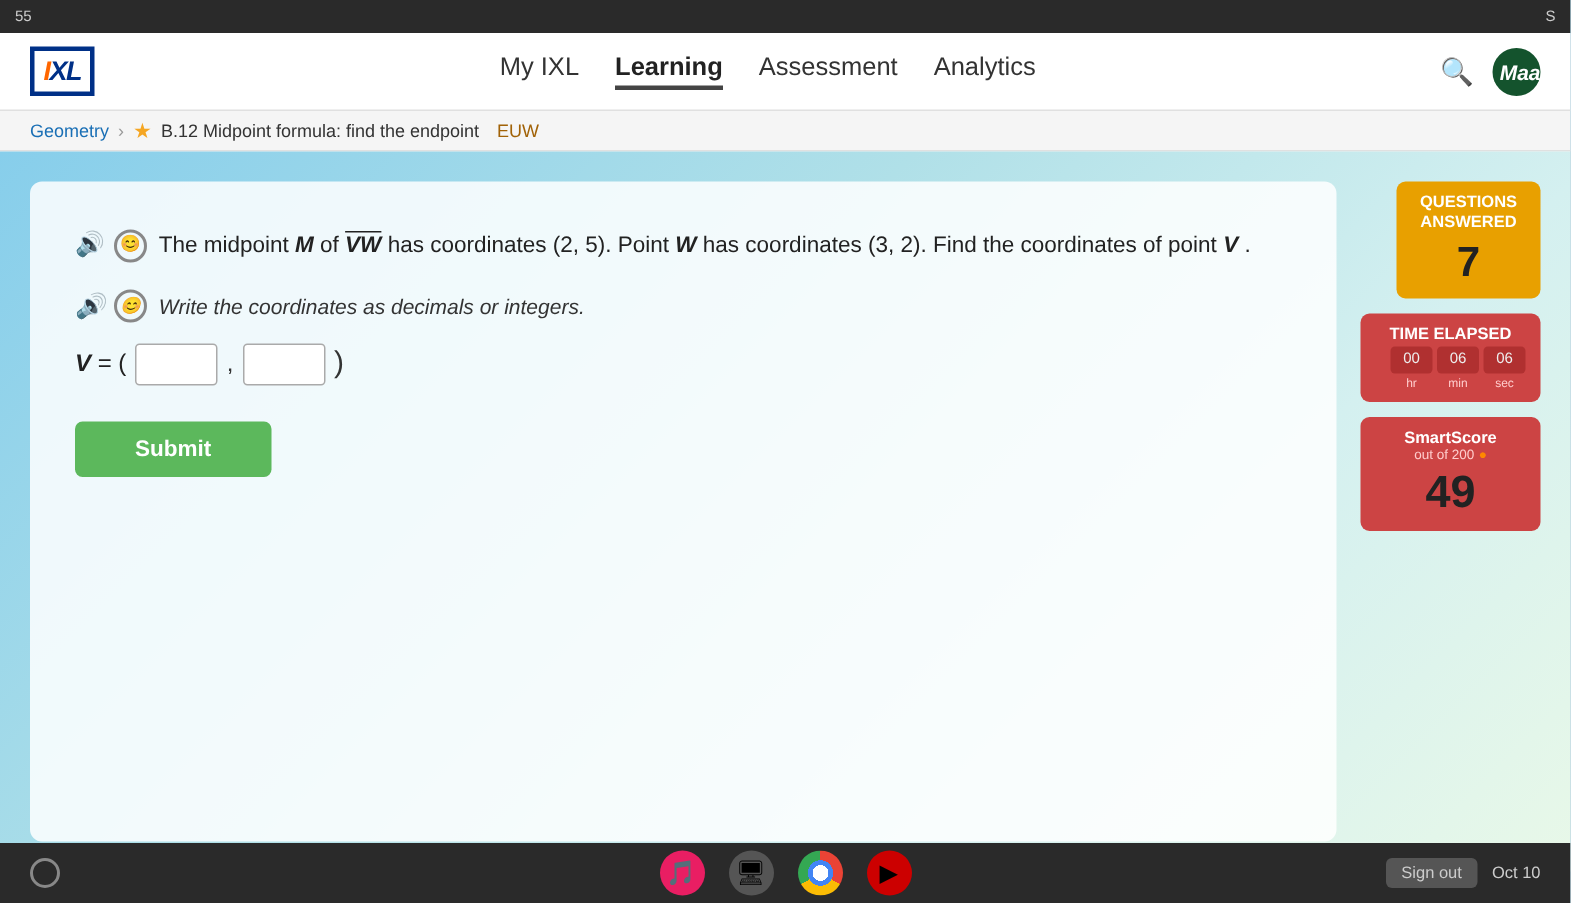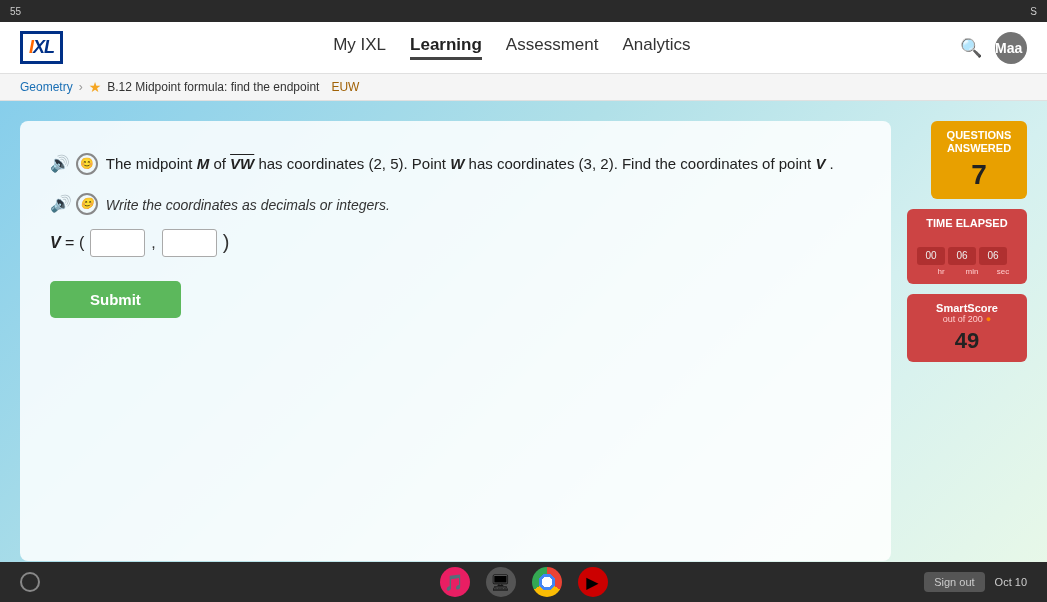--- a/index.html
+++ b/index.html
@@ -81,27 +81,28 @@
     }
     .nav-search-icon {
       font-size: 18px;
       color: #555;
       cursor: pointer;
     }
     .nav-avatar {
       width: 32px;
       height: 32px;
       border-radius: 50%;
-      background: #737373;
-      display: flex;
-      align-items: center;
-      justify-content: flex-start;
+      background: #14532d;
+      display: flex;
+      align-items: center;
+      justify-content: flex-end;
       color: white;
       font-size: 14px;
       font-weight: bold;
+      font-style: italic;
     }
 
     
     .breadcrumb-bar {
       background: #f5f5f5;
       padding: 5px 20px;
       font-size: 12px;
       color: #666;
       border-bottom: 1px solid #e0e0e0;
       display: flex;
@@ -240,23 +241,23 @@
       color: white;
     }
     .te-title {
       font-size: 11px;
       font-weight: bold;
       text-transform: uppercase;
       line-height: 1.2;
     }
     .timer-row {
       display: flex;
-      justify-content: flex-start;
+      justify-content: flex-end;
       gap: 3px;
-      margin-top: 16px;
+      margin-top: 0;
     }
     .timer-cell {
       background: #b03030;
       border-radius: 3px;
       width: 28px;
       height: 18px;
       font-size: 10px;
       color: #eee;
       display: flex;
       align-items: center;
@@ -288,21 +289,21 @@
     }
     .ss-subtitle {
       font-size: 9px;
       color: #ffcccc;
       display: flex;
       align-items: center;
       justify-content: center;
       gap: 3px;
     }
     .ss-number {
-      font-size: 22px;
+      font-size: 30px;
       font-weight: bold;
       color: #222;
       margin-top: 4px;
     }
 
     
     .bottom-links {
       text-align: center;
       padding: 10px;
       color: #1a6fb5;

